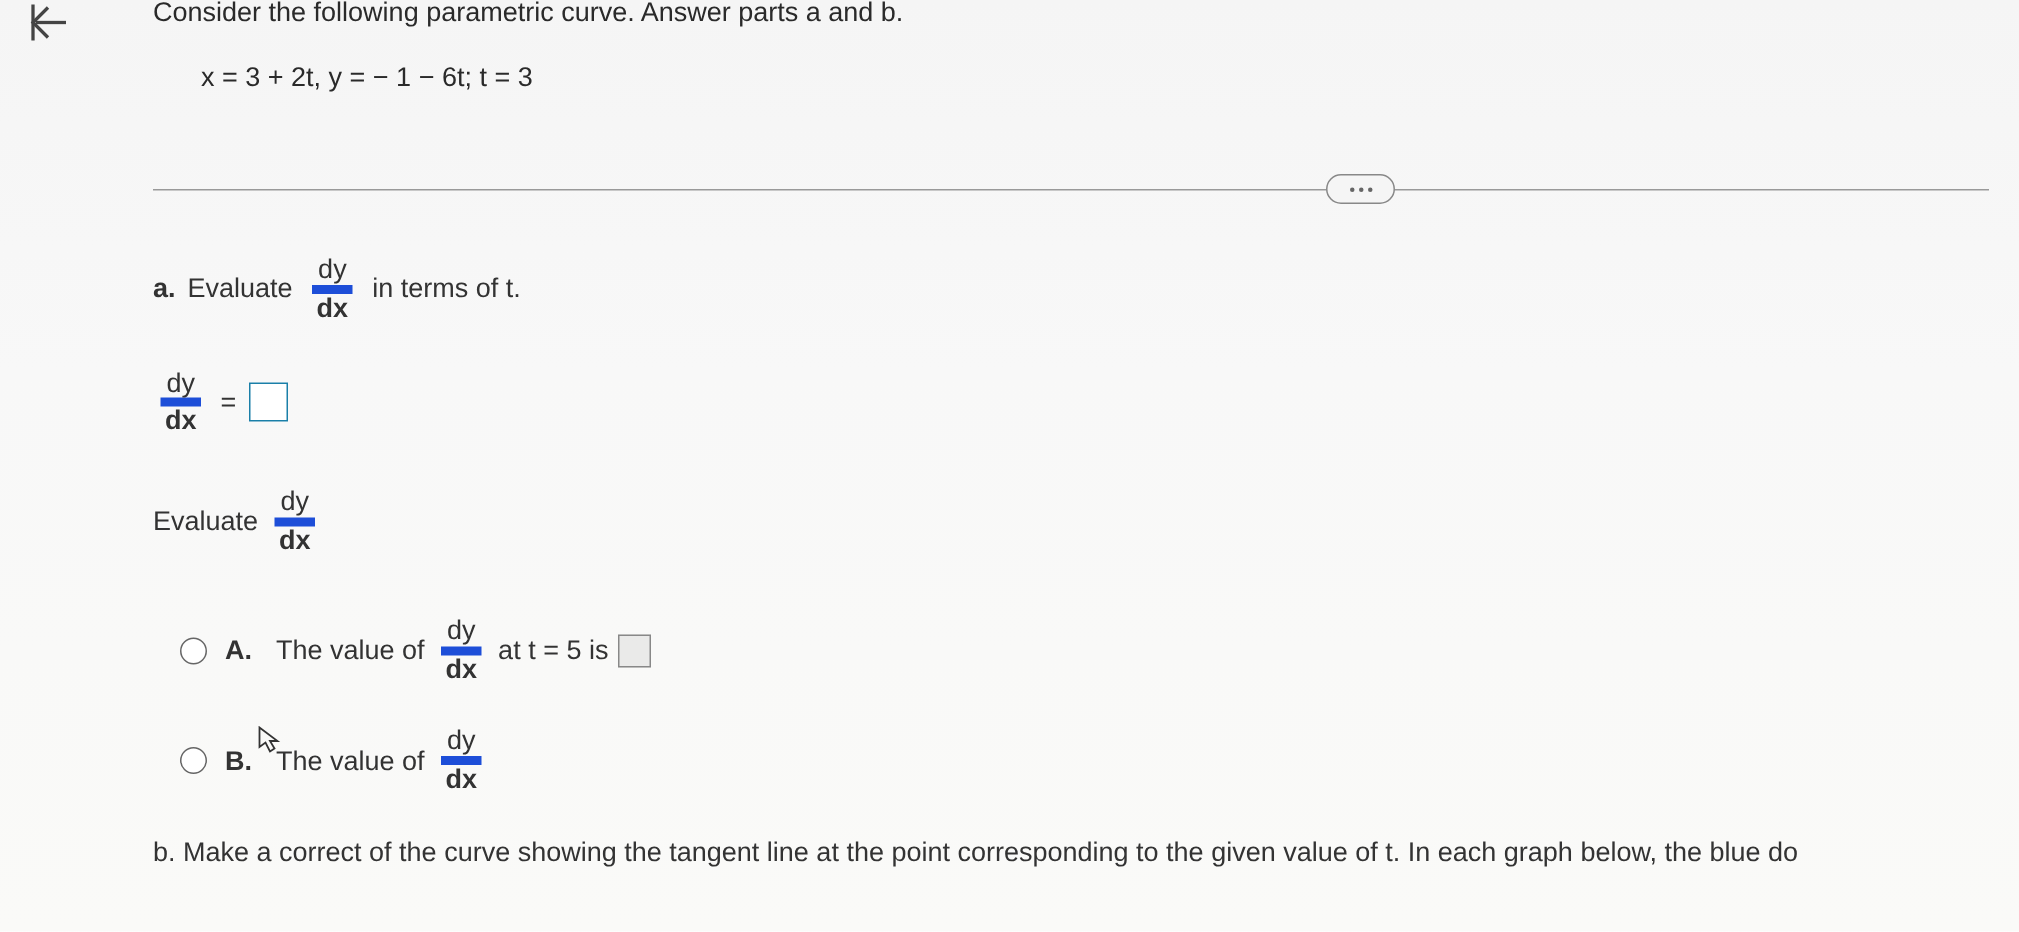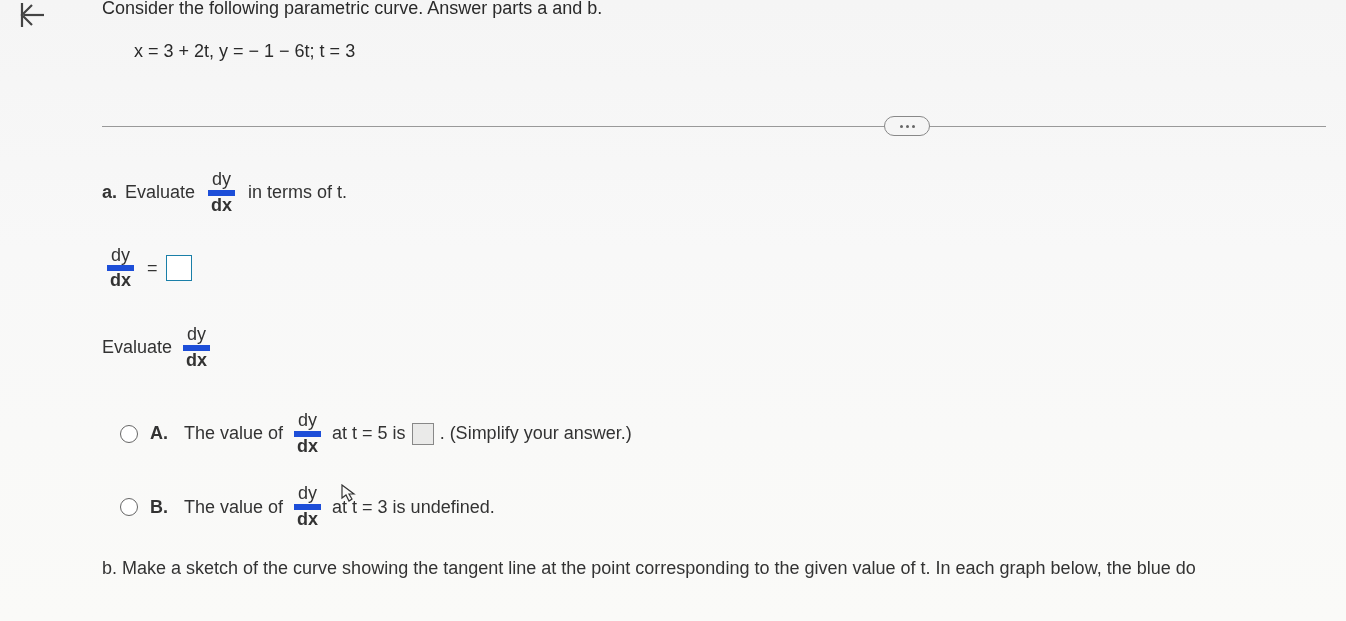--- a/index.html
+++ b/index.html
@@ -199,36 +199,34 @@
     <div class="radio"></div>
     <span class="choice-label">A.</span>
     <div class="choice-text">
       <span>The value of</span>
       <span class="frac">
         <span class="num">dy</span>
         <span class="den">dx</span>
       </span>
       <span>at t = 5 is</span>
       <span class="answer-box small"></span>
-      <span>. (Simplify your answer.)</span>
     </div>
   </div>
 
   <div class="choice-row">
     <div class="radio"></div>
     <span class="choice-label">B.</span>
     <div class="choice-text">
       <span>The value of</span>
       <span class="frac">
         <span class="num">dy</span>
         <span class="den">dx</span>
       </span>
-      <span>at t = 3 is undefined.</span>
       <svg class="cursor-icon" viewBox="0 0 16 18" style="position:relative; left:-160px; top:-14px;">
         <path d="M1 1 L1 14 L5 11 L8 17 L11 15 L8 10 L13 10 Z" fill="none" stroke="#333" stroke-width="1.2"></path>
       </svg>
     </div>
   </div>
 
   <div class="bottomline">
-    <span>b. Make a sketch of the curve showing the tangent line at the point corresponding to the given value of t. In each graph below, the blue do</span>
+    <span>b. Make a correct of the curve showing the tangent line at the point corresponding to the given value of t. In each graph below, the blue do</span>
   </div>
 </div>
 
 </body></html>

